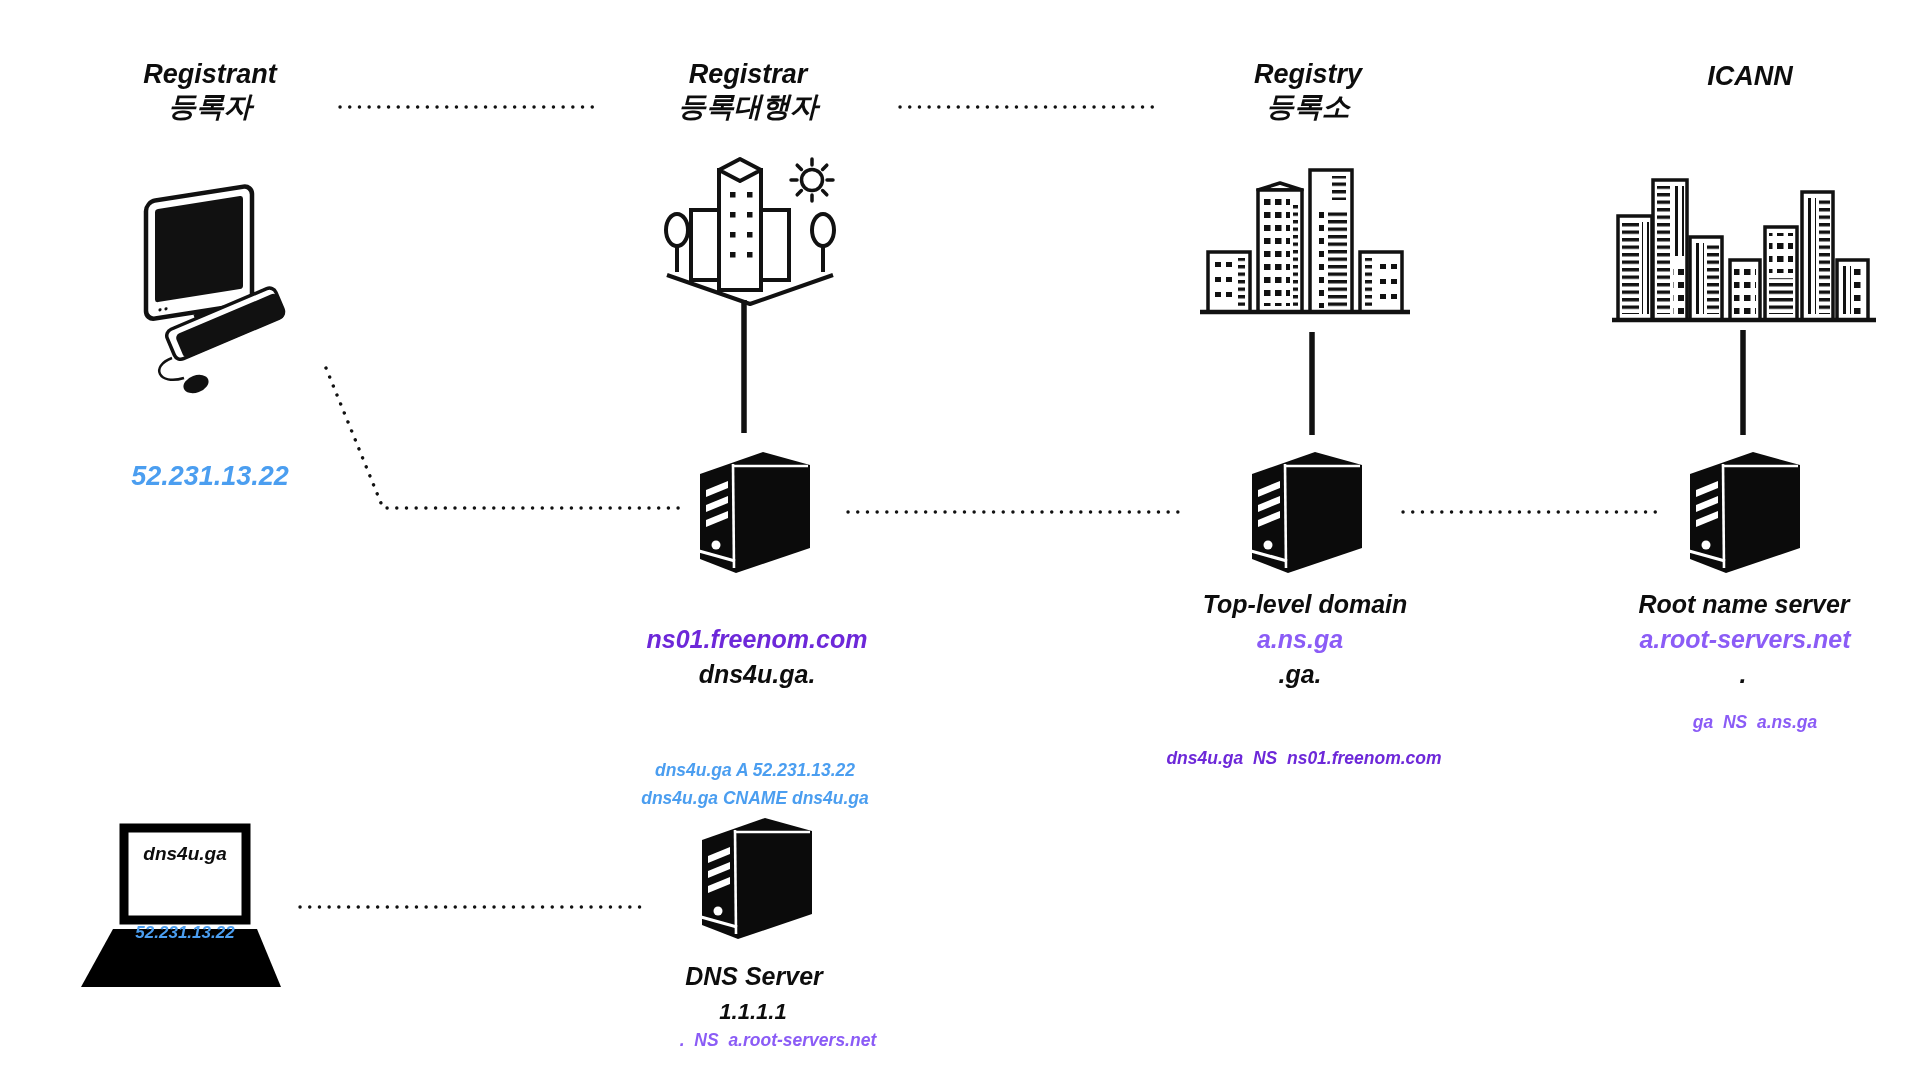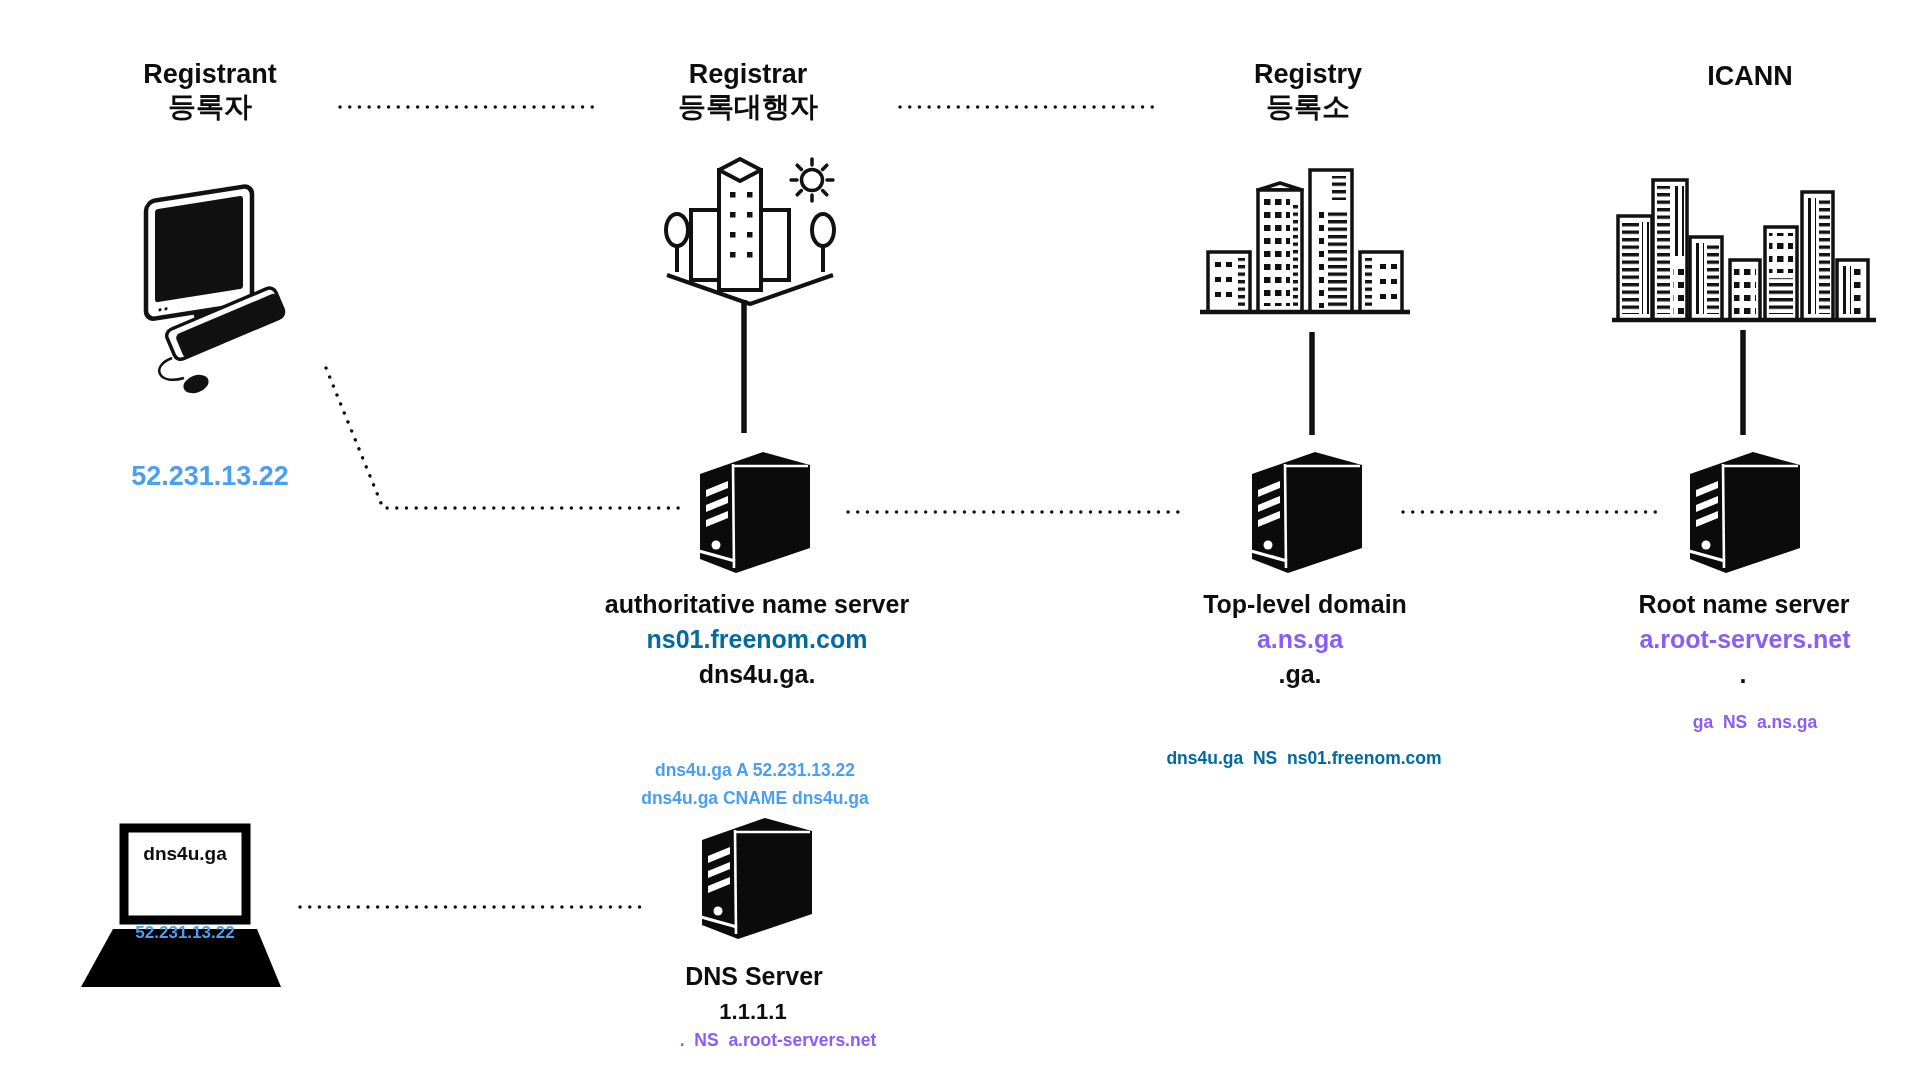--- a/index.html
+++ b/index.html
@@ -1,28 +1,28 @@
 <!DOCTYPE html>
 <html><head>
 <meta charset="utf-8">
 <style>
   html,body{margin:0;padding:0;background:#ffffff;}
   #canvas{position:relative;width:1920px;height:1080px;background:#ffffff;overflow:hidden;
           font-family:"Liberation Sans","DejaVu Sans",sans-serif;}
   .lbl{position:absolute;transform:translateX(-50%);font-weight:bold;white-space:nowrap;
-       color:#0d0d0d;text-align:center;line-height:1.1;}
+       color:#0d0d0d;text-align:center;line-height:1.1;font-style:italic;}
   .t27{font-size:27px;}
   .t24{font-size:28px;}
   .t25{font-size:25px;}
   .t22{font-size:22px;}
   .t19{font-size:19px;}
   .t17{font-size:17px;}
   .rec{font-size:17.5px;white-space:pre;}
   .c-blue{color:#4B9EF0;margin-top:48px;}
-  .c-green{color:#0369a1;}
+  .c-green{color:#6d28d9;}
   .c-red{color:#8b5cf6;}
   .c-orange{color:#8b5cf6;}
   svg{position:absolute;left:0;top:0;}
 </style>
 </head>
 <body>
 
 <div id="canvas">
 
   <svg width="1920" height="1080" viewBox="0 0 1920 1080">
@@ -190,21 +190,20 @@
   <div class="lbl t27" style="left:210px;top:60px;">Registrant</div>
   <div class="lbl t24" style="left:210px;top:92px;">등록자</div>
   <div class="lbl t27" style="left:748px;top:60px;">Registrar</div>
   <div class="lbl t24" style="left:748px;top:92px;">등록대행자</div>
   <div class="lbl t27" style="left:1308px;top:60px;">Registry</div>
   <div class="lbl t24" style="left:1308px;top:92px;">등록소</div>
   <div class="lbl t27" style="left:1750px;top:62px;">ICANN</div>
 
   <div class="lbl t27 c-blue" style="left:210px;top:414px;">52.231.13.22</div>
 
-  <div class="lbl t25" style="left:757px;top:591px;">authoritative name server</div>
   <div class="lbl t25 c-green" style="left:757px;top:626px;">ns01.freenom.com</div>
   <div class="lbl t25" style="left:757px;top:661px;">dns4u.ga.</div>
   <div class="lbl rec c-blue" style="left:755px;top:713px;">dns4u.ga A 52.231.13.22</div>
   <div class="lbl rec c-blue" style="left:755px;top:741px;">dns4u.ga CNAME dns4u.ga</div>
 
   <div class="lbl t25" style="left:1305px;top:591px;">Top-level domain</div>
   <div class="lbl t25 c-red" style="left:1300px;top:626px;">a.ns.ga</div>
   <div class="lbl t25" style="left:1300px;top:661px;">.ga.</div>
   <div class="lbl rec c-green" style="left:1304px;top:713px;margin-top:36px;">dns4u.ga  NS  ns01.freenom.com</div>
 

